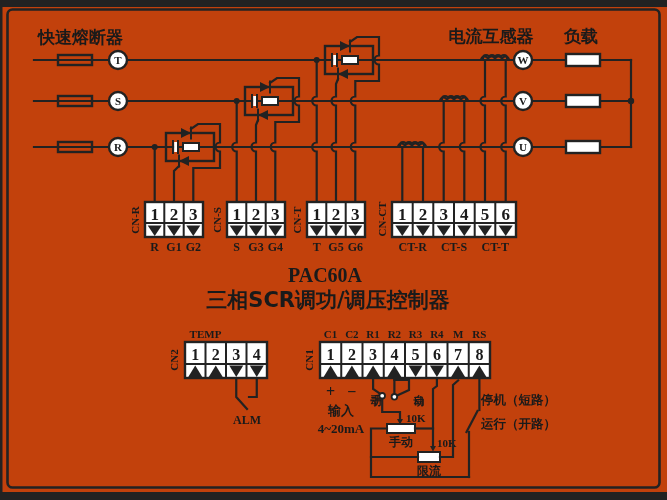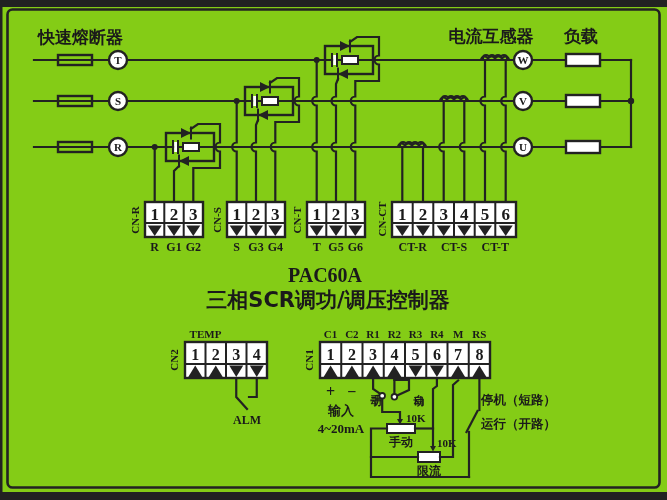--- a/index.html
+++ b/index.html
@@ -1,16 +1,16 @@
 <!DOCTYPE html>
 <html><head>
 <meta charset="utf-8">
 <style>
   html,body{margin:0;padding:0;background:#e8e8e8;}
-  #stage{position:relative;width:667px;height:500px;background:#84cc16;overflow:hidden;
+  #stage{position:relative;width:667px;height:500px;background:#c2410c;overflow:hidden;
          font-family:"DejaVu Sans","Liberation Sans",sans-serif;}
   svg{position:absolute;left:0;top:0;}
   
   .w{stroke:#222;stroke-width:2.2;fill:none;stroke-linecap:square;stroke-linejoin:miter;}
   .wt{stroke:#222;stroke-width:2;fill:none;stroke-linecap:square;}
   .box{stroke:#222;stroke-width:2.4;fill:#ffffff;}
   .boxn{stroke:#222;stroke-width:2.4;fill:none;}
   .blk{fill:#222;stroke:none;}
   .mask{fill:#ffffff;stroke:none;}
   text{fill:#1a1a1a;}

